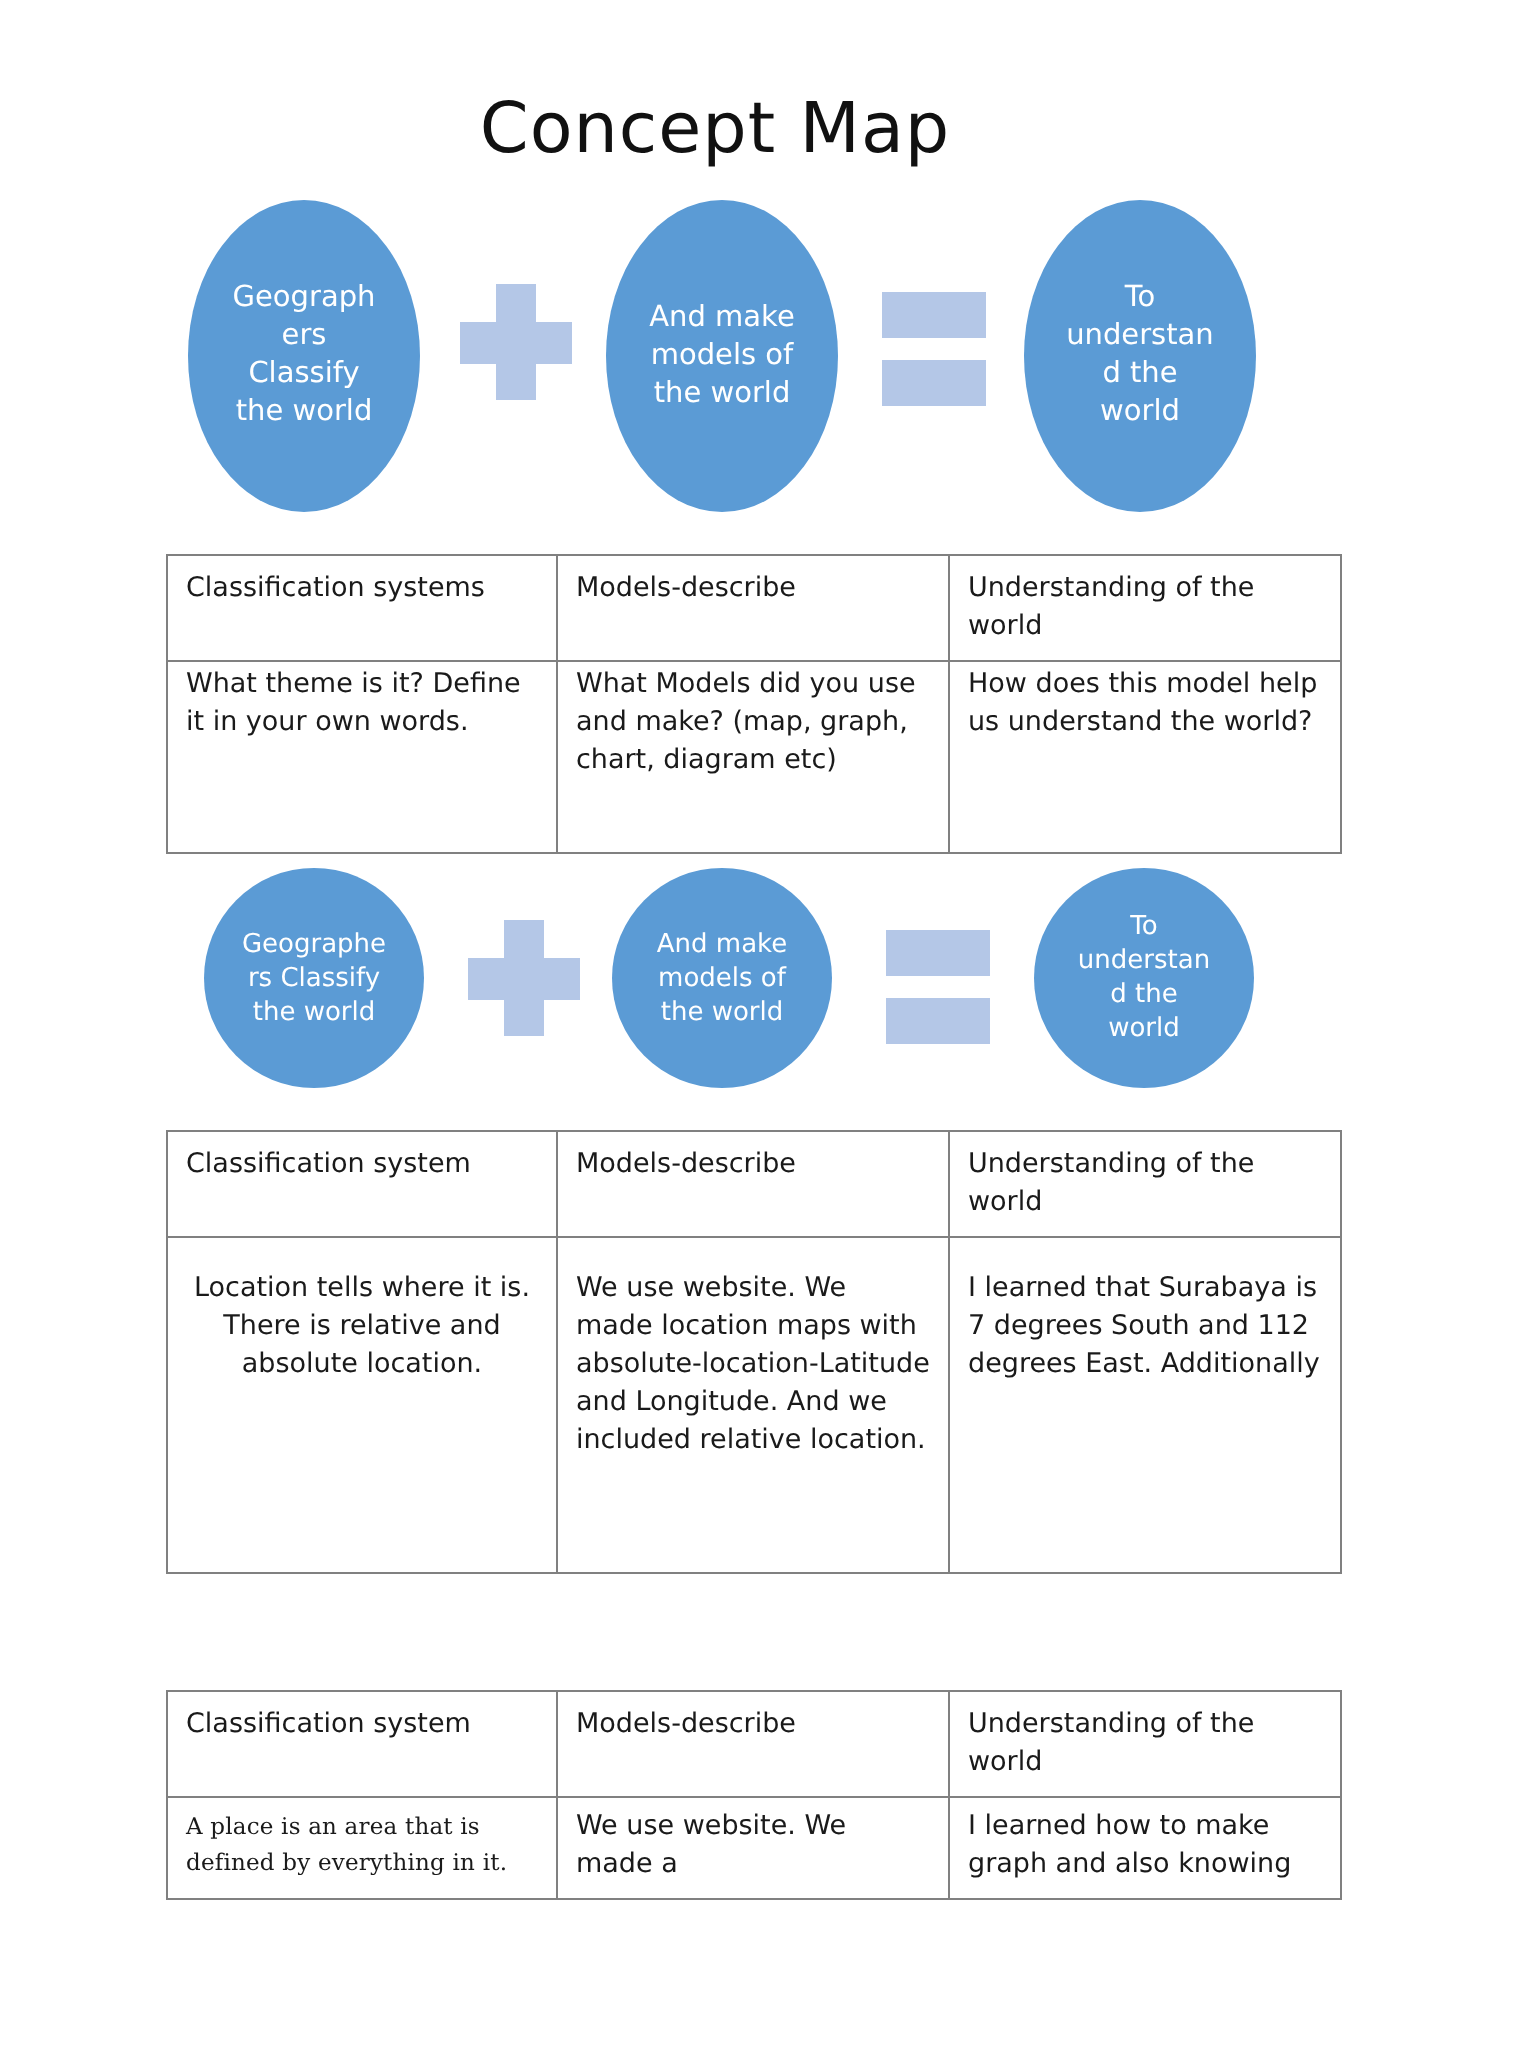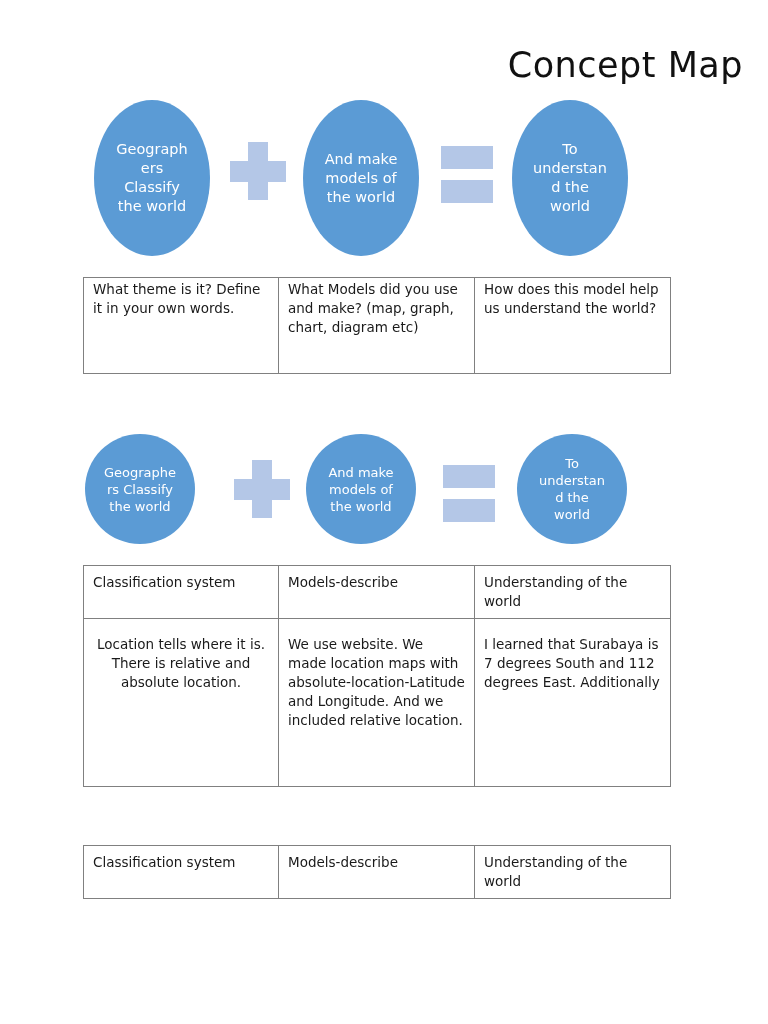--- a/index.html
+++ b/index.html
@@ -16,27 +16,26 @@
     color: #000000;
     overflow: hidden;
   }
 
   
   .page-title {
     position: absolute;
     left: 0;
     top: 44px;
     width: 715px;
-    text-align: right;
+    text-align: center;
     font-size: 35px;
     font-weight: 400;
     letter-spacing: 0.5px;
     line-height: 42px;
     color: #111111;
-    padding-left: 28px;
   }
 
   
   .diagram-row {
     position: absolute;
     left: 0;
     width: 768px;
   }
   .shape {
     position: absolute;
@@ -62,21 +61,21 @@
   }
   .row1 .ell-1 { left: 94px;  top: 100px; width: 116px; height: 156px; }
   .row1 .ell-2 { left: 303px; top: 100px; width: 116px; height: 156px; }
   .row1 .ell-3 { left: 512px; top: 100px; width: 116px; height: 156px; }
 
   
   .row2 .shape {
     font-size: 13px;
     line-height: 17px;
   }
-  .row2 .cir-1 { left: 85px;  top: 434px; width: 110px; height: 110px; }
+  .row2 .cir-1 { left: 102px;  top: 434px; width: 110px; height: 110px; }
   .row2 .cir-2 { left: 306px; top: 434px; width: 110px; height: 110px; }
   .row2 .cir-3 { left: 517px; top: 434px; width: 110px; height: 110px; }
 
   
   .op-plus {
     position: absolute;
     width: 56px;
     height: 58px;
   }
   .op-plus::before,
@@ -200,20 +199,31 @@
 </div>
 
 <table class="cmap-table" id="table-1">
   <colgroup>
       <col class="c1">
       <col class="c2">
       <col class="c3">
     </colgroup>
   <tbody>
     <tr>
+      <td class="hdr">
+        <span class="cell-text">Classification systems</span>
+      </td>
+      <td class="hdr">
+        <span class="cell-text">Models-describe</span>
+      </td>
+      <td class="hdr">
+        <span class="cell-text">Understanding of the world</span>
+      </td>
+    </tr>
+    <tr>
       <td class="body">
         <span class="cell-text">What theme is it? Define it in your own words.</span>
       </td>
       <td class="body">
         <span class="cell-text">What Models did you use and make? (map, graph, chart, diagram etc)</span>
       </td>
       <td class="body">
         <span class="cell-text">How does this model help us understand the world?</span>
       </td>
     </tr>
@@ -292,14 +302,25 @@
       <td class="hdr">
         <span class="cell-text">Classification system</span>
       </td>
       <td class="hdr">
         <span class="cell-text">Models-describe</span>
       </td>
       <td class="hdr">
         <span class="cell-text">Understanding of the world</span>
       </td>
     </tr>
+    <tr>
+      <td class="body serif">
+        <span class="cell-text">A place is an area that is defined by everything in it.</span>
+      </td>
+      <td class="body">
+        <span class="cell-text">We use website. We made a</span>
+      </td>
+      <td class="body">
+        <span class="cell-text">I learned how to make graph and also knowing</span>
+      </td>
+    </tr>
   </tbody>
 </table>
 
 </body></html>

